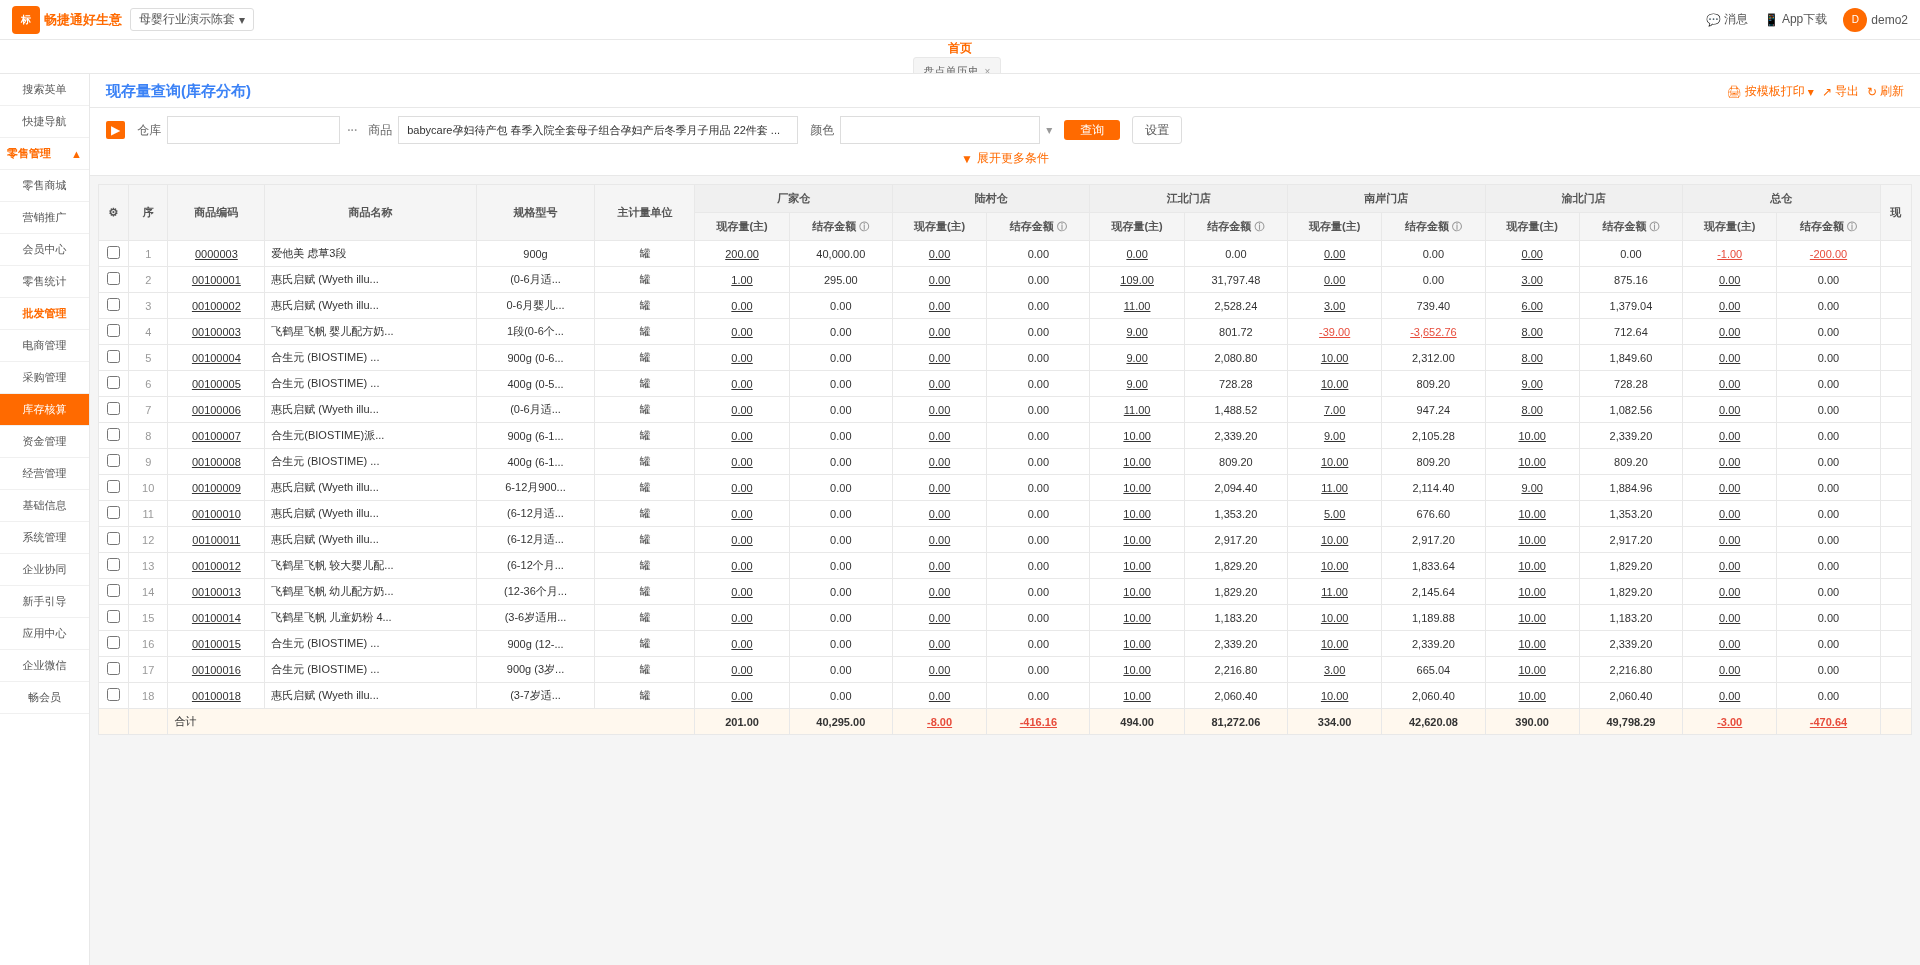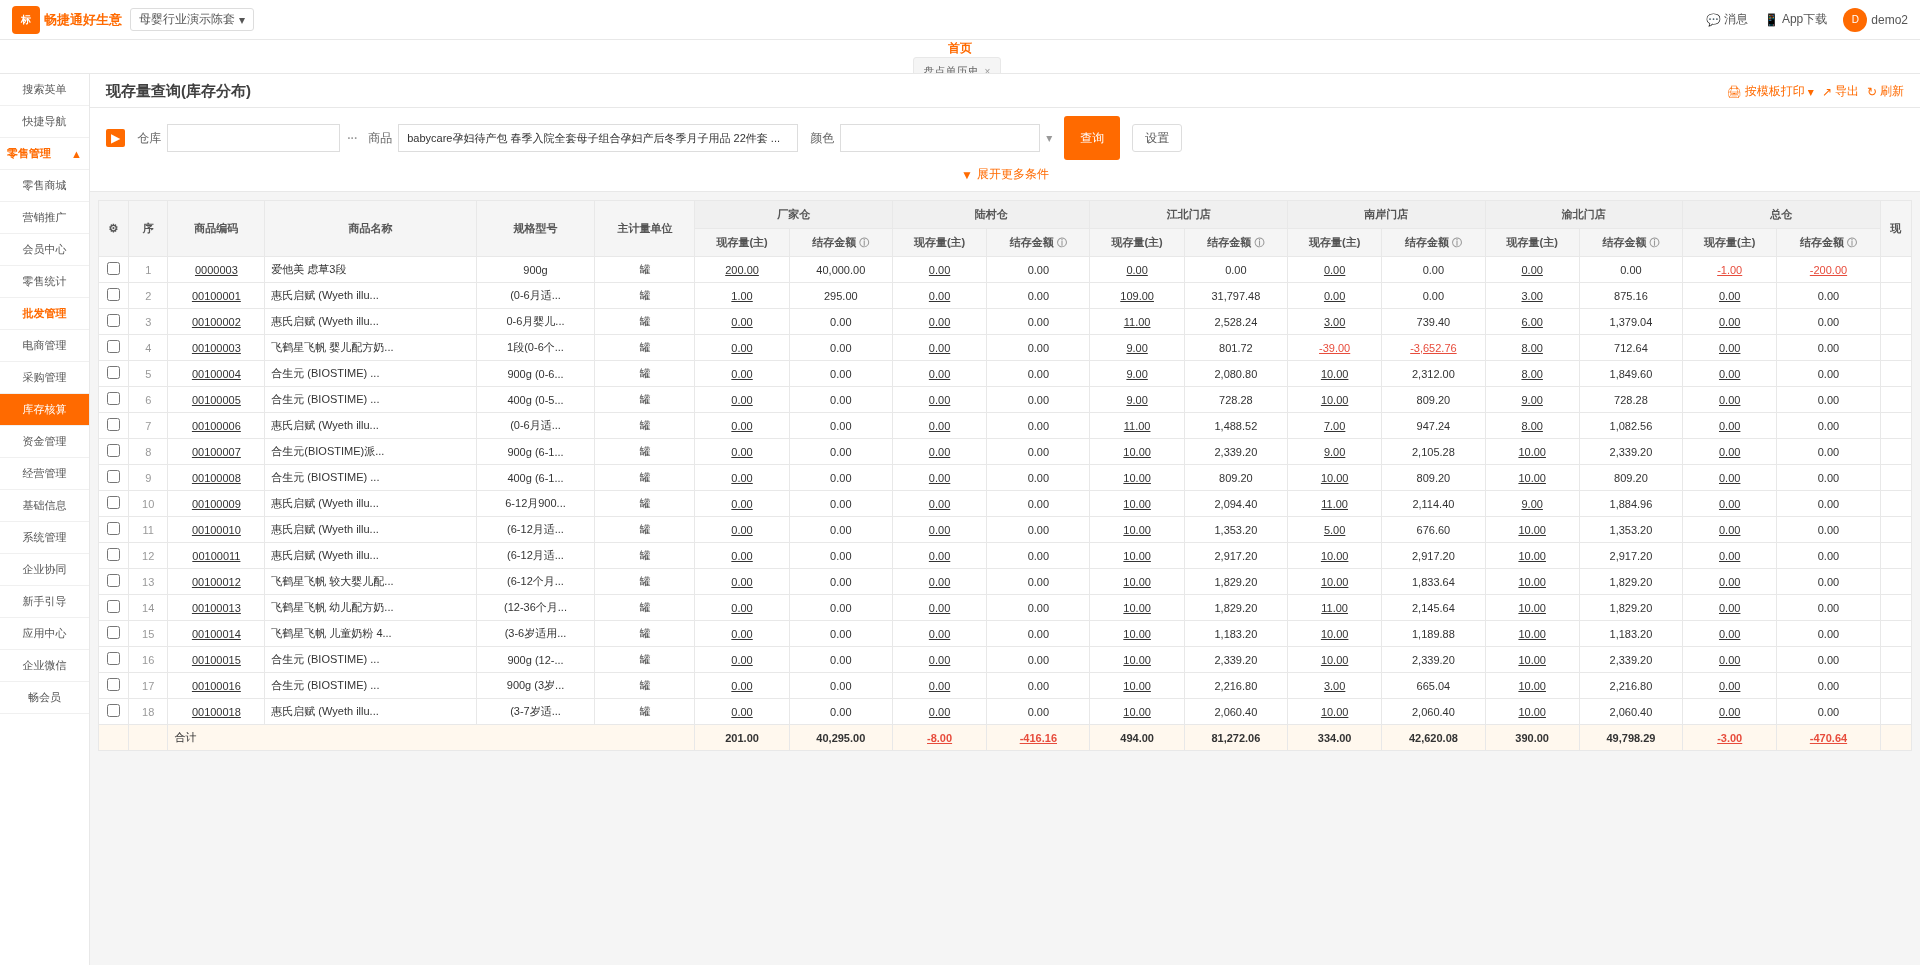--- a/index.html
+++ b/index.html
@@ -30,34 +30,34 @@
     .sidebar { width: 90px; background: #fff; border-right: 1px solid #e8e8e8; display: flex; flex-direction: column; overflow-y: auto; flex-shrink: 0; }
     .sidebar-item { padding: 8px 4px; text-align: center; cursor: pointer; font-size: 11px; color: #555; border-bottom: 1px solid #f0f0f0; transition: background 0.2s; }
     .sidebar-item.active { background: #ff6a00; color: #fff; }
     .sidebar-item.section { font-size: 11px; color: #ff6a00; font-weight: bold; display: flex; align-items: center; justify-content: center; gap: 20px; }
 
     
     .content { flex: 1; overflow: hidden; display: flex; flex-direction: column; background: #f5f5f5; }
 
     
     .page-header { background: #fff; padding: 8px 16px 6px; border-bottom: 1px solid #e8e8e8; display: flex; align-items: center; justify-content: space-between; }
-    .page-title { font-size: 15px; font-weight: bold; color: #404040; }
+    .page-title { font-size: 15px; font-weight: bold; color: #3b82f6; }
     .header-actions { display: flex; align-items: center; gap: 8px; }
     .btn-link { color: #ff6a00; font-size: 12px; cursor: pointer; display: flex; align-items: center; gap: 3px; }
 
     
     .filter-area { background: #fff; padding: 8px 16px; border-bottom: 1px solid #e8e8e8; }
     .filter-row { display: flex; align-items: center; gap: 12px; flex-wrap: wrap; }
     .filter-item { display: flex; align-items: center; gap: 6px; }
     .filter-label { color: #666; font-size: 12px; white-space: nowrap; }
     .filter-input { height: 28px; border: 1px solid #ddd; border-radius: 0; padding: 0 8px; font-size: 12px; color: #333; min-width: 80px; outline: none; }
     .filter-input-long { min-width: 400px; color: #333; font-size: 11px; }
     .filter-dots { color: #999; cursor: pointer; font-size: 16px; letter-spacing: -2px; }
     .expand-more { display: flex; align-items: center; justify-content: center; color: #ff6a00; font-size: 12px; cursor: pointer; gap: 4px; margin-top: 6px; }
-    .orange-btn { background: #ff6a00; color: #fff; border: none; border-radius: 3px; padding: 0 16px; height: 44px; cursor: pointer; font-size: 12px; white-space: nowrap; }
+    .orange-btn { background: #ff6a00; color: #fff; border: none; border-radius: 3px; padding: 0 16px; height: 20px; cursor: pointer; font-size: 12px; white-space: nowrap; }
     .white-btn { background: #fff; color: #555; border: 1px solid #ddd; border-radius: 3px; padding: 0 12px; height: 28px; cursor: pointer; font-size: 12px; white-space: nowrap; }
 
     
     .table-wrapper { flex: 1; overflow: auto; padding: 8px; }
     .data-table { width: 100%; border-collapse: collapse; background: #fff; font-size: 11px; min-width: 1500px; }
     .data-table th { background: #f5f5f5; border: 1px solid #e8e8e8; padding: 6px 4px; text-align: center; color: #555; font-weight: 600; white-space: nowrap; position: sticky; top: 0; z-index: 2; }
     .data-table th.group-header { background: #f0f0f0; }
     .data-table td { border: 1px solid #e8e8e8; padding: 5px 6px; text-align: center; color: #333; white-space: nowrap; }
     .data-table tr.summary-row td { background: #fff8ee; font-weight: bold; }
     .data-table td.text-left { text-align: left; }

